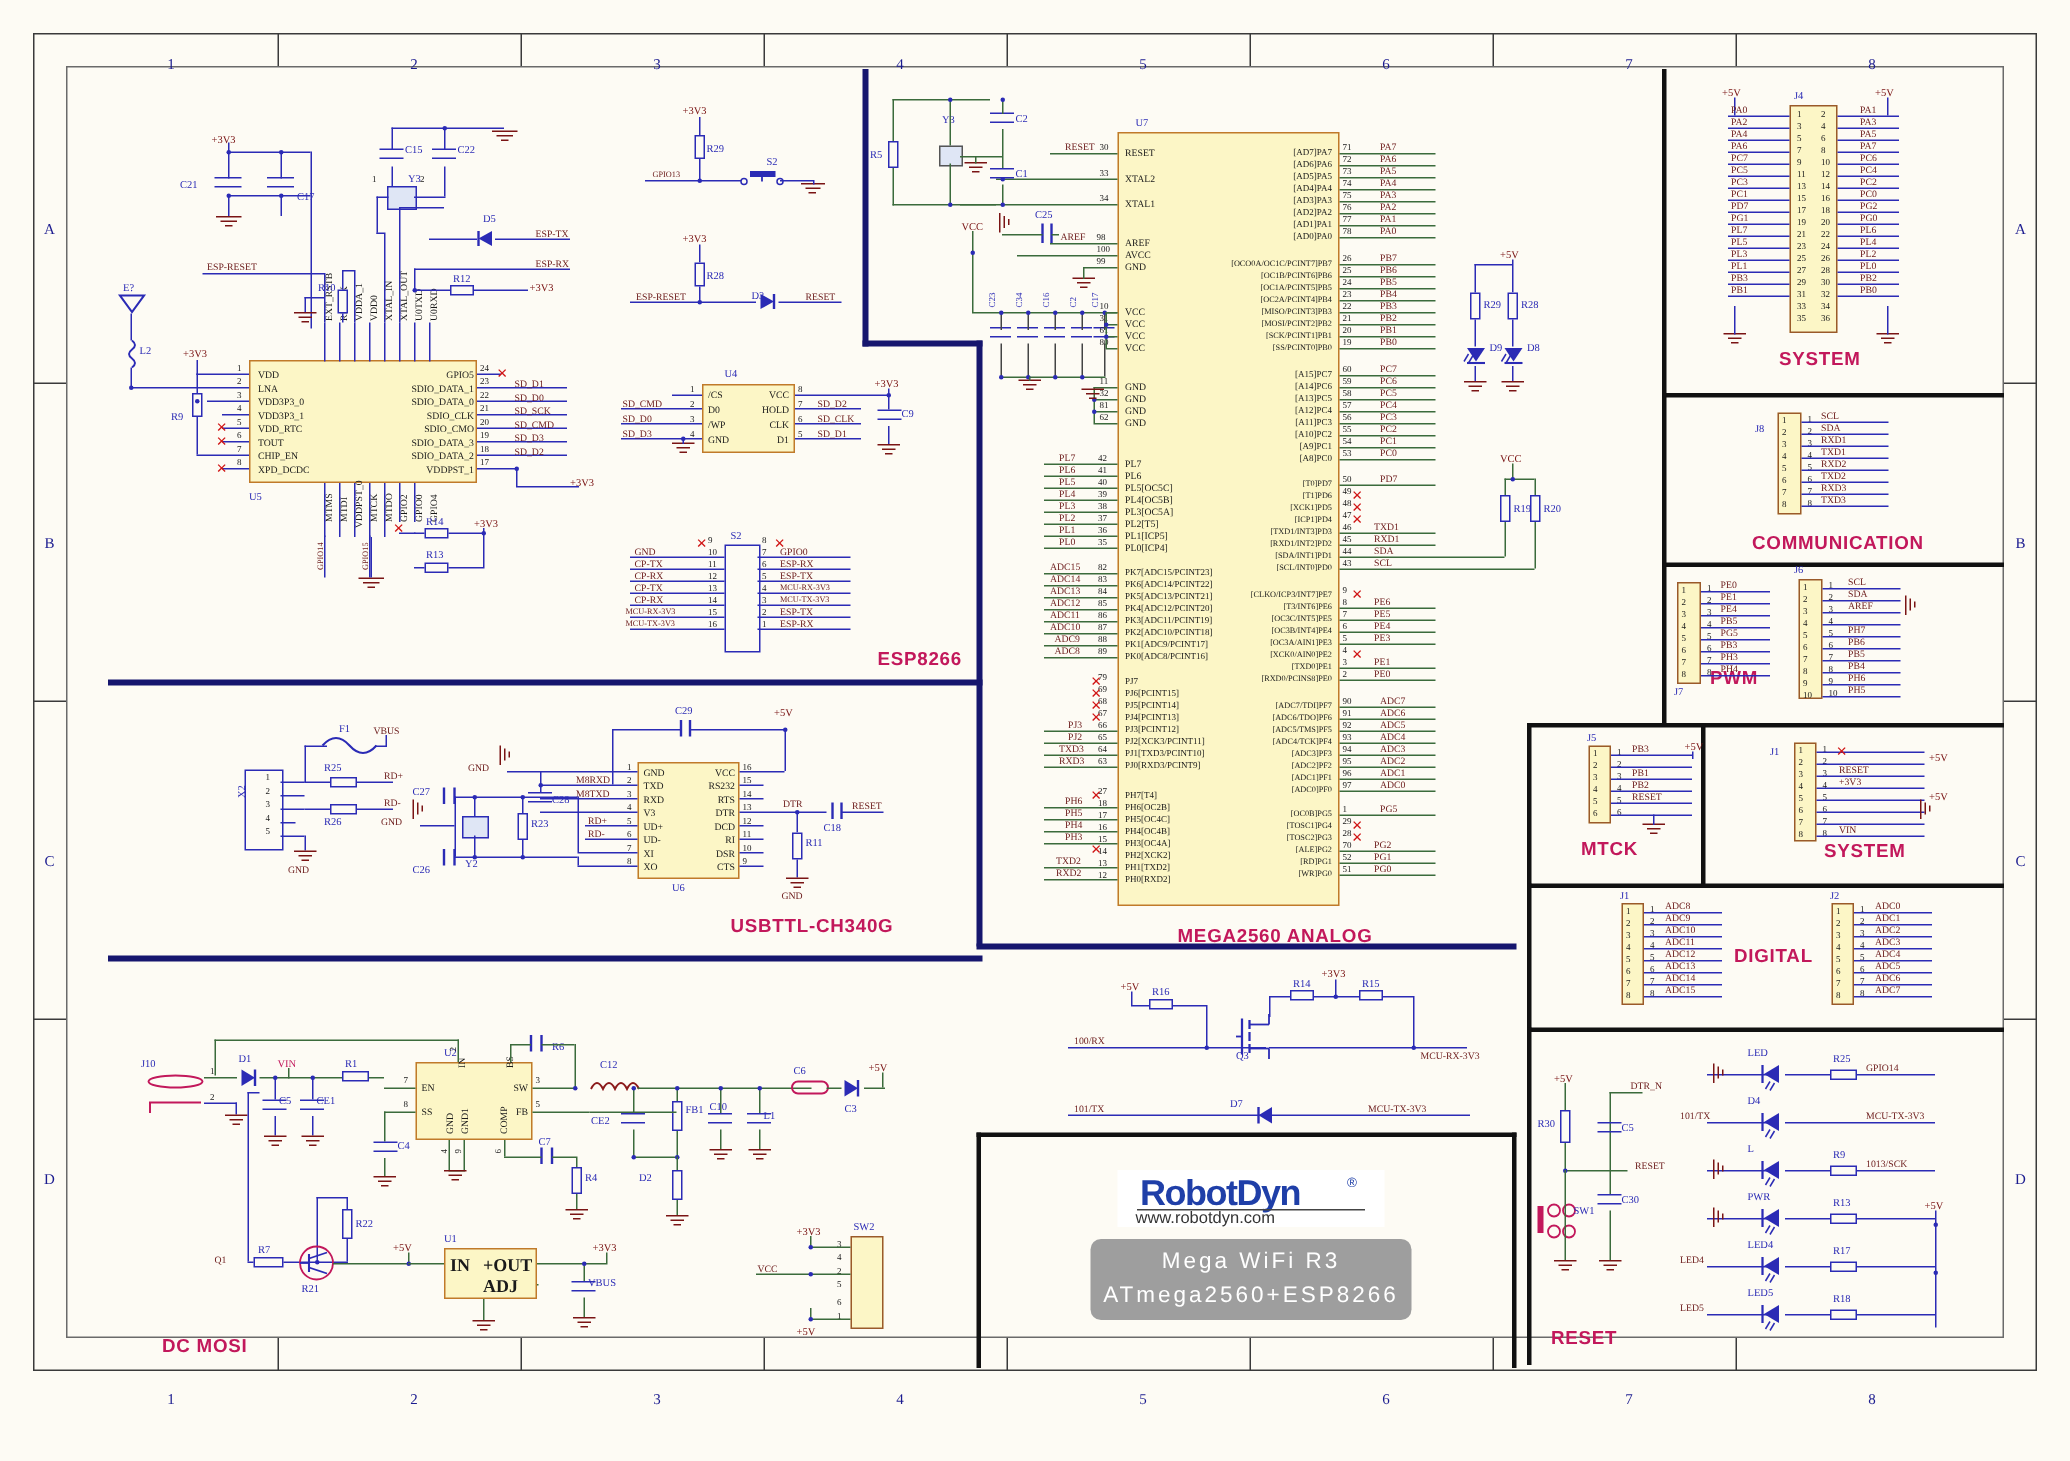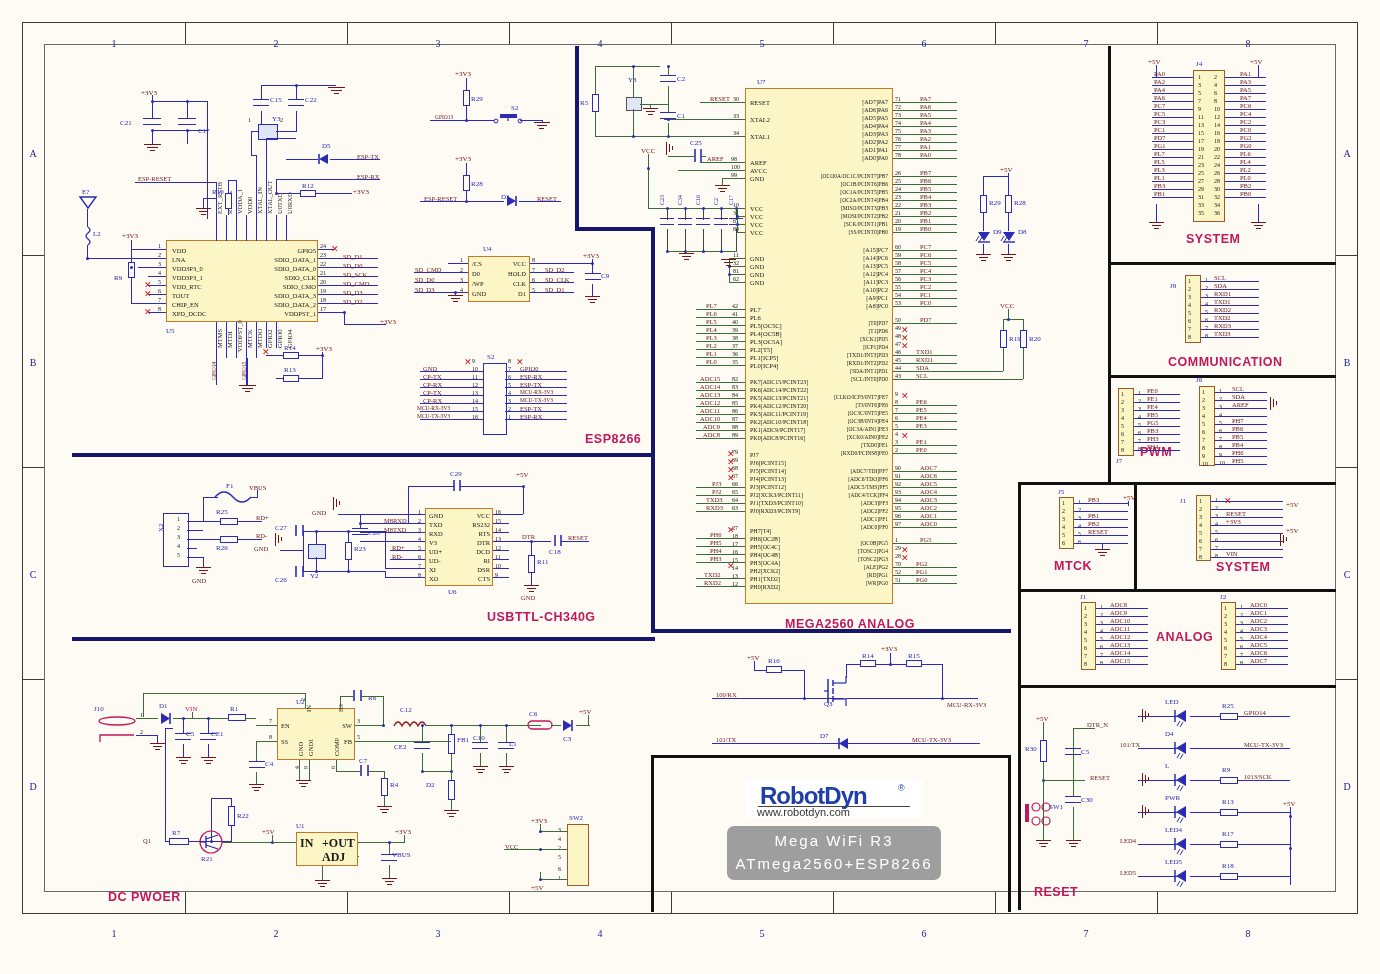--- a/index.html
+++ b/index.html
@@ -1369,21 +1369,21 @@
   <div class="wire" style="left:238px;top:539px;width:24px;height:1px;"></div>
   <div class="netlbl" style="left:256px;top:532px;">RD-</div>
   <div class="wire" style="left:203px;top:557px;width:1px;height:10px;"></div>
   <div class="gnd" style="left:196px;top:567px;">
     <b style="top:0;left:0;width:15px;"></b>
       <b style="top:3px;left:3px;width:9px;"></b>
       <b style="top:6px;left:5px;width:5px;"></b>
   </div>
   <div class="netlbl" style="left:192px;top:577px;">GND</div>
 
-  <div class="blocktitle" style="left:108px;top:890px;">DC PWOER</div>
+  <div class="blocktitle" style="left:108px;top:890px;">DC MOSI</div>
   <div class="chip chip-ora" style="left:277px;top:708px;width:78px;height:52px;"></div>
   <div class="refdes" style="left:296px;top:698px;">U2</div>
   <div class="pinlbl-blk" style="left:281px;top:722px;">EN</div>
   <div class="pinlbl-blk" style="left:281px;top:738px;">SS</div>
   <div class="pinlbl-blk" style="left:332px;top:722px;text-align:right;width:20px;">SW</div>
   <div class="pinlbl-blk" style="left:332px;top:738px;text-align:right;width:20px;">FB</div>
   <div class="pinlbl-blk" style="left:305px;top:712px;transform:rotate(-90deg);transform-origin:left top;">IN</div>
   <div class="pinlbl-blk" style="left:337px;top:712px;transform:rotate(-90deg);transform-origin:left top;">BS</div>
   <div class="pinlbl-blk" style="left:297px;top:756px;transform:rotate(-90deg);transform-origin:left top;">GND</div>
   <div class="pinlbl-blk" style="left:307px;top:756px;transform:rotate(-90deg);transform-origin:left top;">GND1</div>
@@ -1982,21 +1982,21 @@
       <div class="xmark" style="left:1224px;top:497px;">✕</div>
     </div>
   <div class="pwrlbl" style="left:1286px;top:501px;">+5V</div>
   <div class="pwrlbl" style="left:1286px;top:527px;">+5V</div>
   <div class="gnd" style="left:1280px;top:546px;transform:rotate(-90deg);transform-origin:left top;">
     <b style="top:0;left:0;width:13px;"></b>
       <b style="top:3px;left:3px;width:8px;"></b>
       <b style="top:6px;left:5px;width:4px;"></b>
   </div>
 
-  <div class="blocktitle" style="left:1156px;top:630px;">ANALOG</div>
+  <div class="blocktitle" style="left:1156px;top:630px;">DIGITAL</div>
   <div class="conn" style="left:1081px;top:602px;width:15px;height:68px;"></div>
   <div class="refdes" style="left:1080px;top:593px;">J1</div>
   <div id="analog1-rows">
       <div class="pinno" style="left:1084px;top:605px;">1</div>
       <div class="pinno" style="left:1100px;top:604px;">1</div>
       <div class="wire" style="left:1096px;top:608px;width:52px;height:1px;"></div>
       <div class="netlbl" style="left:1110px;top:601px;">ADC8</div>
       <div class="pinno" style="left:1084px;top:613px;">2</div>
       <div class="pinno" style="left:1100px;top:612px;">2</div>
       <div class="wire" style="left:1096px;top:616px;width:52px;height:1px;"></div>

